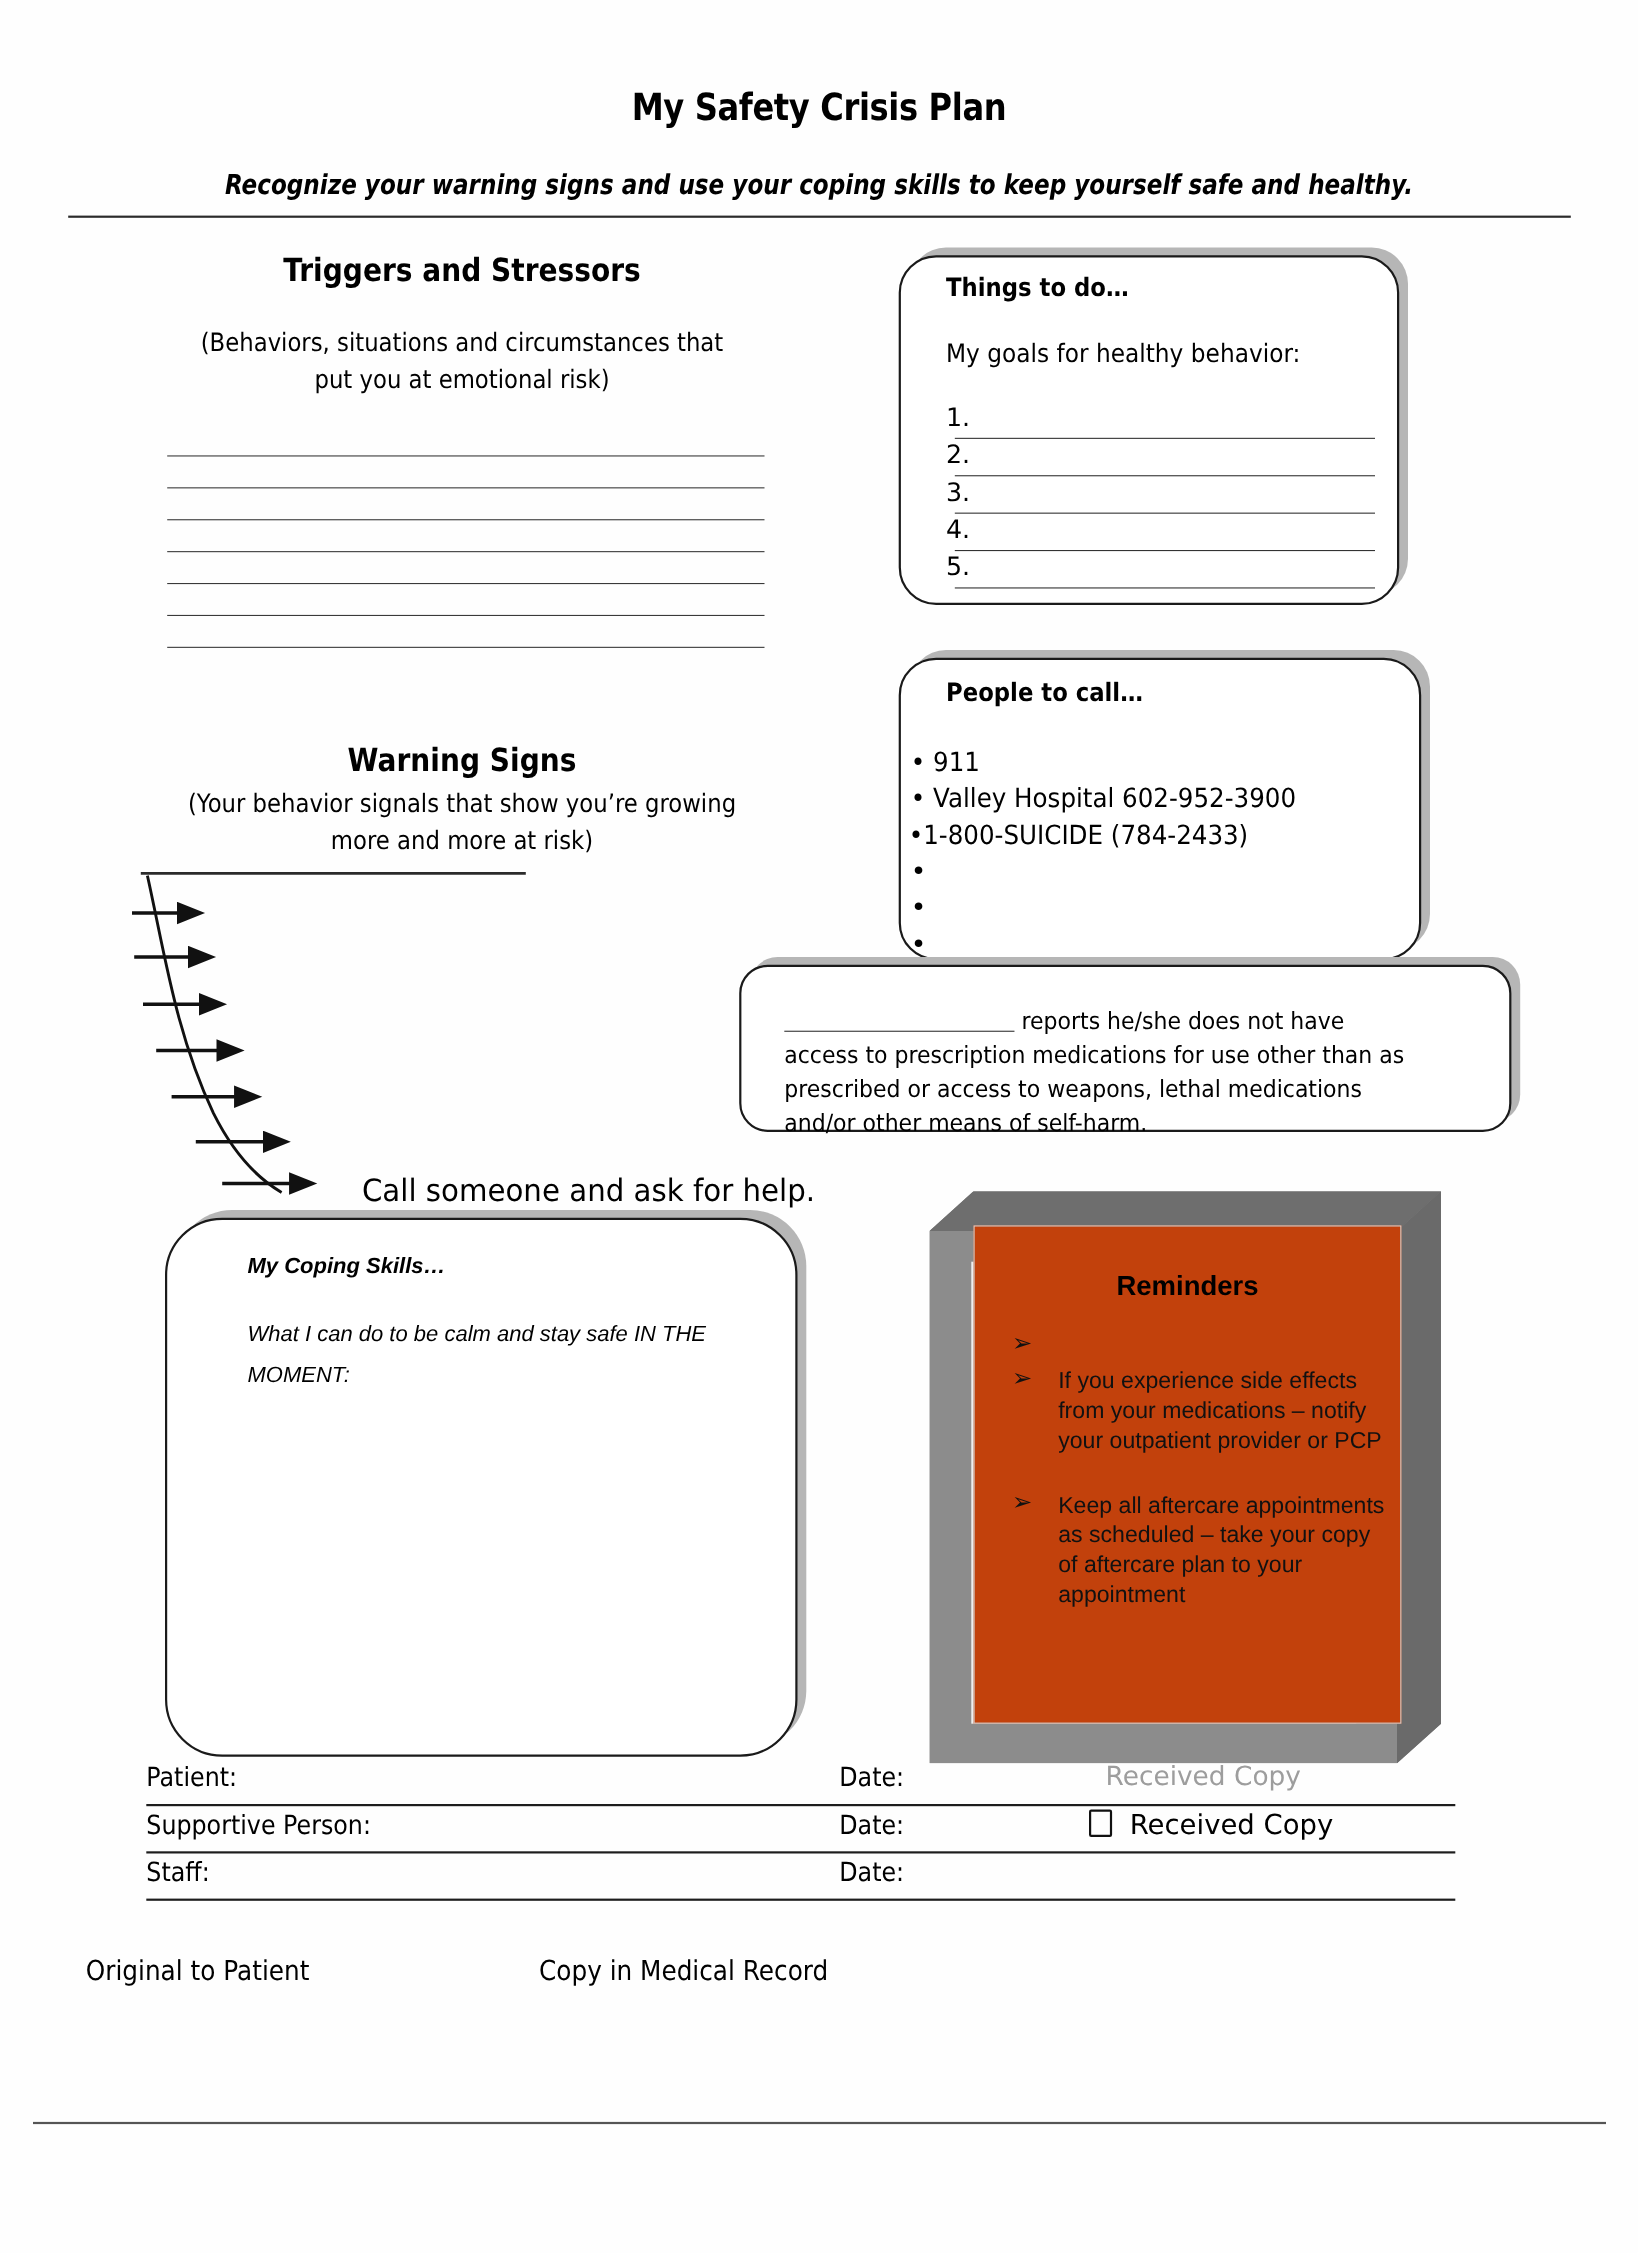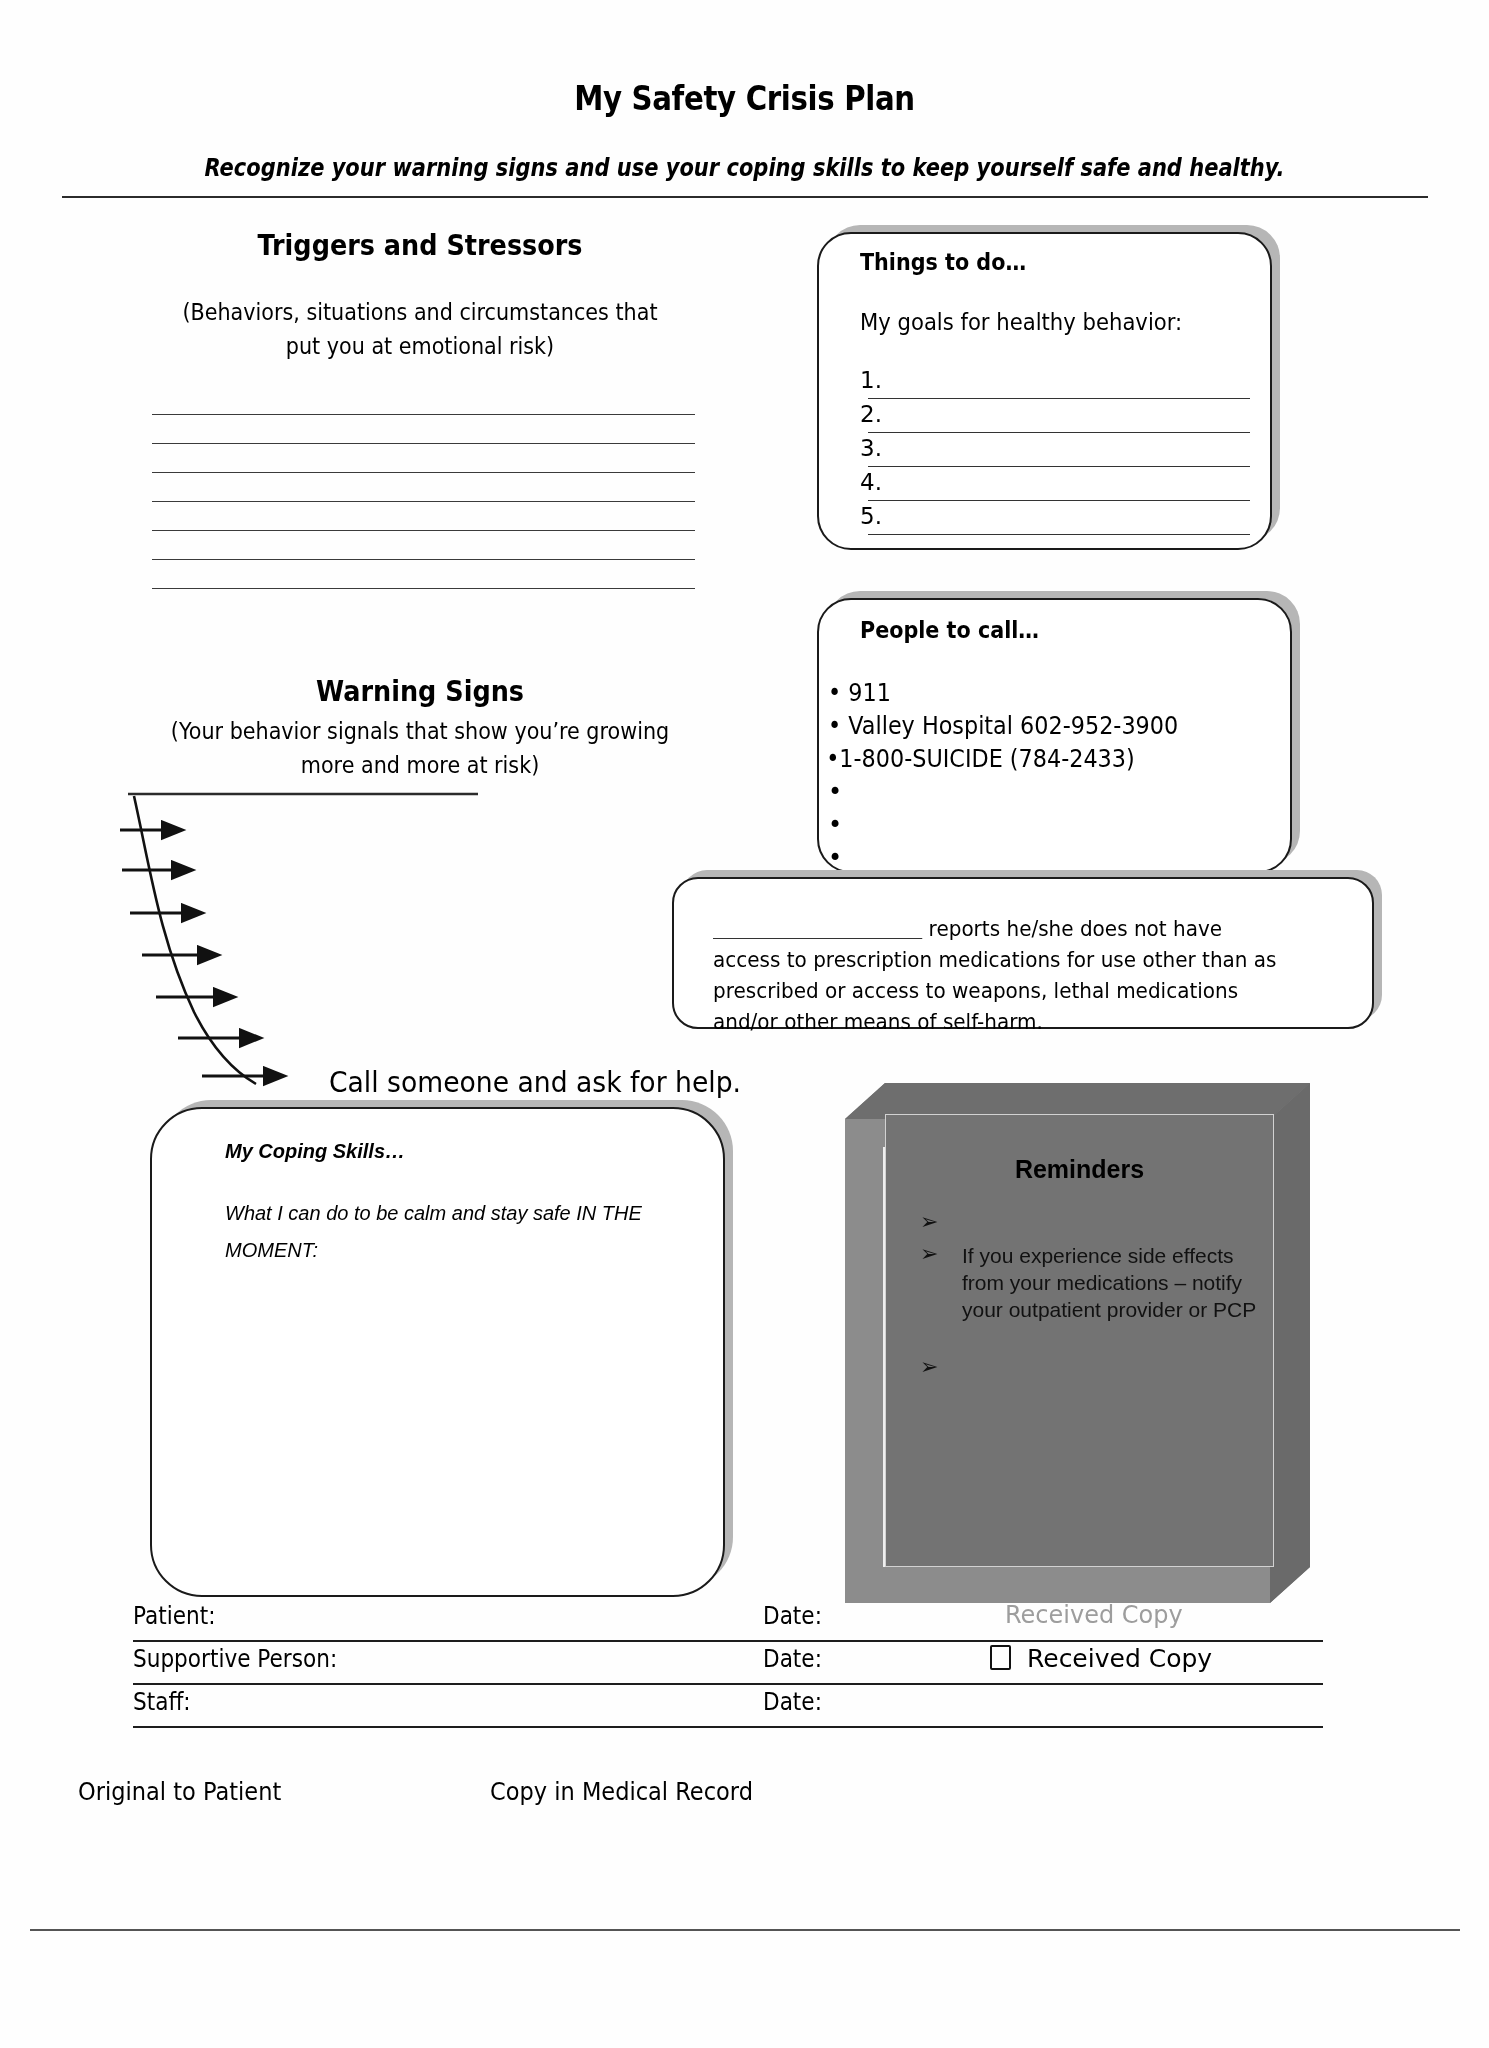--- a/index.html
+++ b/index.html
@@ -198,21 +198,21 @@
   #reminders-wrap {
     position: absolute;
     left: 845px; top: 1083px;
     width: 465px;
     height: 520px;
   }
   .rem-face {
     position: absolute;
     left: 40px; top: 31px;
     right: 36px; bottom: 36px;
-    background: #737373;
+    background: #c2410c;
     border: 1px solid #d2d2d2;
   }
   .rem-title {
     position: absolute;
     left: 0; top: 40px;
     width: 100%;
     text-align: center;
     font-size: 25px;
     font-weight: bold;
     font-family: "Liberation Sans", sans-serif;
@@ -431,20 +431,21 @@
       <div class="rem-list">
         <div class="rem-item">
           <span class="rem-arrow">➢</span>
         </div>
         <div class="rem-item">
           <span class="rem-arrow">➢</span>
           <span>If you experience side effects from your medications – notify your outpatient provider or PCP</span>
         </div>
         <div class="rem-item">
           <span class="rem-arrow">➢</span>
+          <span>Keep all aftercare appointments as scheduled – take your copy of aftercare plan to your appointment</span>
         </div>
       </div>
     </div>
   </div>
 
   <div class="rcv-ghost">Received Copy</div>
 
   <div id="sigs">
     <div class="sig-row">
       <span class="sig-label">Patient:</span>

